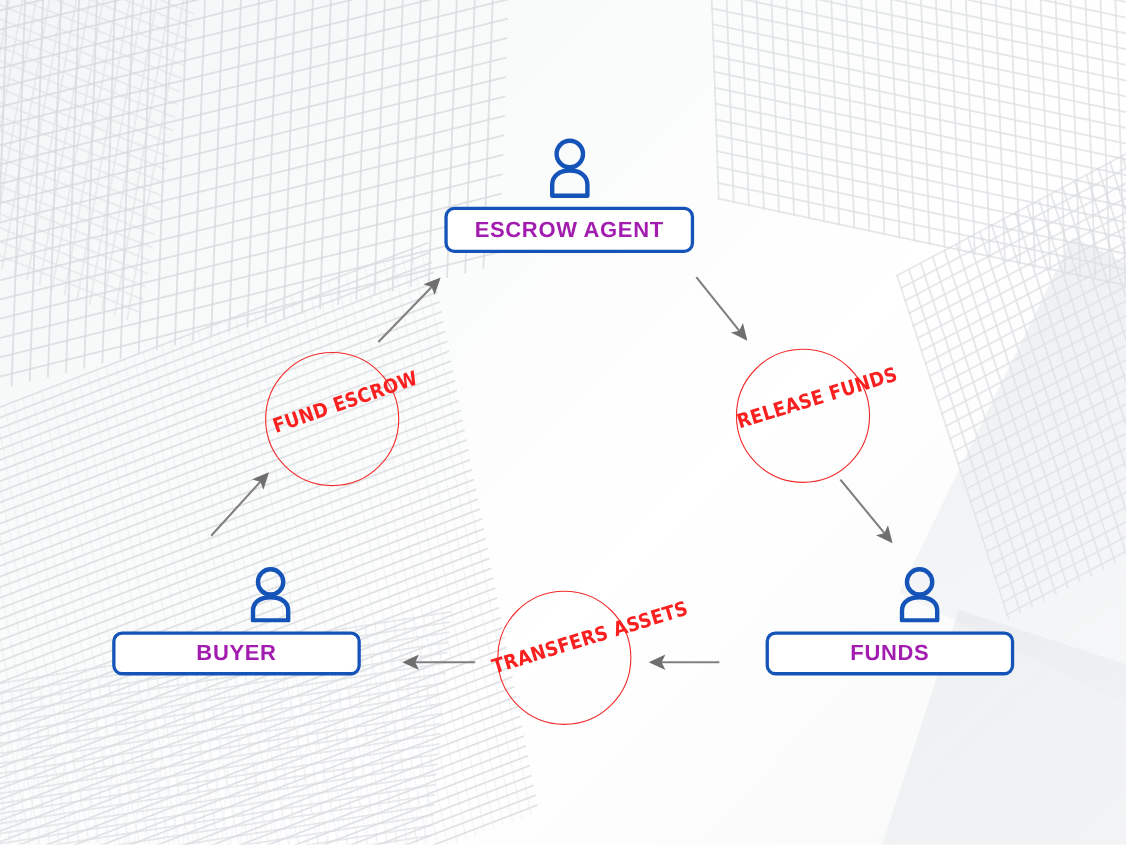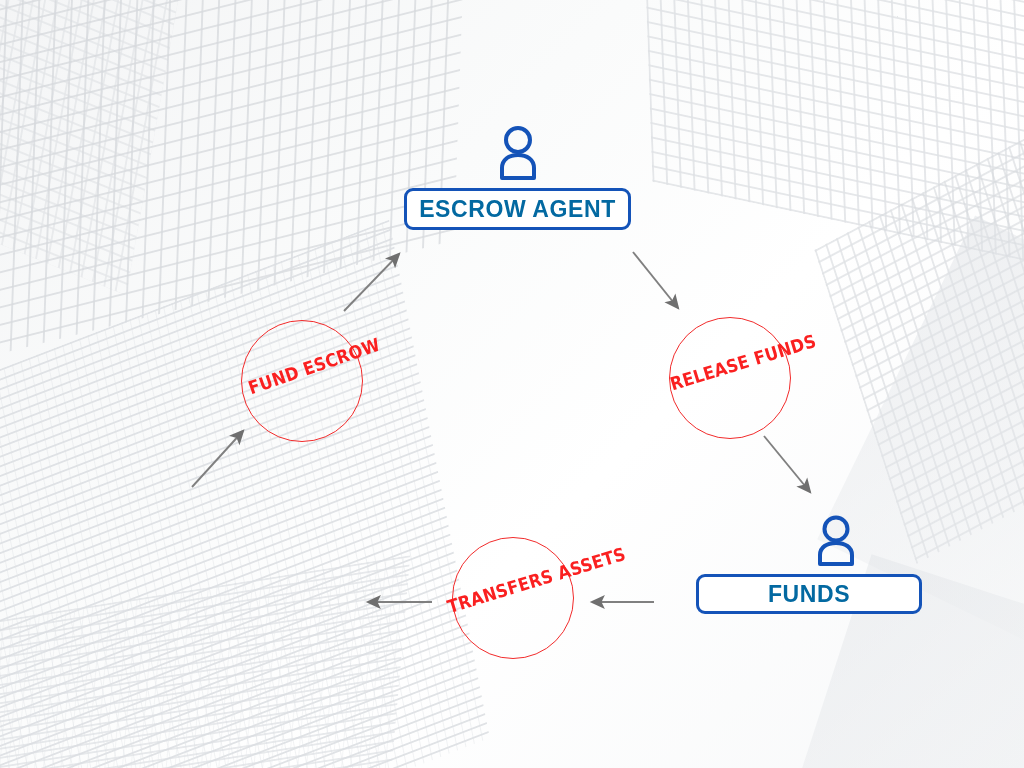--- a/index.html
+++ b/index.html
@@ -81,22 +81,22 @@
     margin: 0 auto 8px auto;
   }
   .node .box {
     box-sizing: border-box;
     width: 100%;
     height: 40px;
     line-height: 34px;
     border: 3px solid #1453b8;
     border-radius: 9px;
     background: #ffffff;
-    color: #0369a1;
-    font-size: 23px;
+    color: #a21caf;
+    font-size: 20px;
     font-weight: bold;
     letter-spacing: 0.6px;
   }
   #node-escrow { left: 404px; top: 124px; width: 227px; }
   #node-escrow .box { height: 42px; line-height: 36px; }
   #node-buyer  { left: 102px; top: 514px; }
   #node-seller { left: 696px; top: 514px; }
   #node-buyer .person  { margin-left: 122px; }
   #node-seller .person { margin-left: 118px; }
 
@@ -168,20 +168,27 @@
     <div class="circle-label" style="left:445px; top:577px; width:134px; text-align:center; transform: rotate(-17deg); font-size:18px;">TRANSFERS ASSETS</div>
 
     <div class="node" id="node-escrow">
       <svg class="person" width="44" height="56" viewBox="0 0 44 56">
         <circle cx="22" cy="16" r="12" fill="none" stroke="#1453b8" stroke-width="4"></circle>
         <path d="M6,54 L6,44 C6,35.5 13,31 22,31 C31,31 38,35.5 38,44 L38,54 Z" fill="none" stroke="#1453b8" stroke-width="4" stroke-linejoin="round"></path>
       </svg>
       <div class="box">ESCROW AGENT</div>
     </div>
 
+    <div class="node" id="node-buyer">
+      <svg class="person" width="44" height="52" viewBox="0 0 44 52">
+        <circle cx="22" cy="15" r="11.5" fill="none" stroke="#1453b8" stroke-width="4"></circle>
+        <path d="M6,50 L6,41 C6,33 13,29 22,29 C31,29 38,33 38,41 L38,50 Z" fill="none" stroke="#1453b8" stroke-width="4" stroke-linejoin="round"></path>
+      </svg>
+      <div class="box">BUYER</div>
+    </div>
 
     <div class="node" id="node-seller">
       <svg class="person" width="44" height="52" viewBox="0 0 44 52">
         <circle cx="22" cy="15" r="11.5" fill="none" stroke="#1453b8" stroke-width="4"></circle>
         <path d="M6,50 L6,41 C6,33 13,29 22,29 C31,29 38,33 38,41 L38,50 Z" fill="none" stroke="#1453b8" stroke-width="4" stroke-linejoin="round"></path>
       </svg>
       <div class="box">FUNDS</div>
     </div>
 
   </div>

